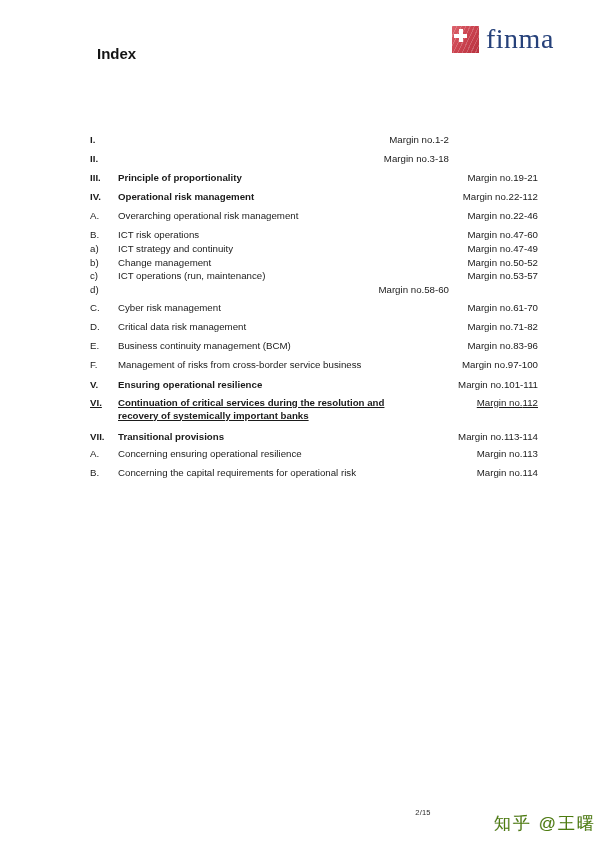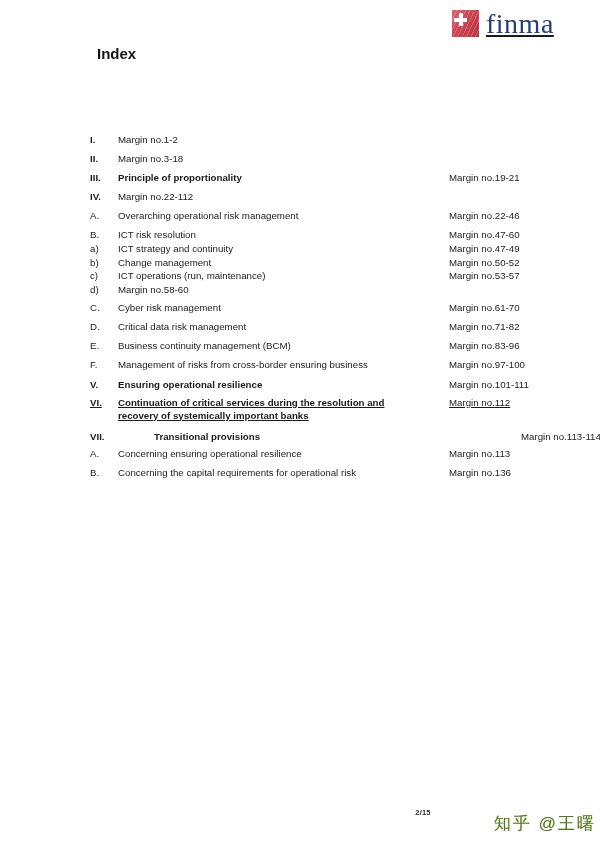--- a/index.html
+++ b/index.html
@@ -23,24 +23,23 @@
     left: 85px;
     top: 33px;
     margin: 12px;
     font-size: 15px;
     font-weight: bold;
     color: #141414;
   }
   .logo {
     position: absolute;
     left: 452px;
-    top: 10px;
+    top: 26px;
     display: flex;
-    align-items: flex-end;
-    text-decoration: underline;
+    align-items: flex-start;
   }
   .logo-square {
     position: relative;
     width: 27px;
     height: 27px;
     background:
       repeating-linear-gradient(115deg, rgba(255,255,255,0.20) 0 1px, rgba(255,255,255,0) 1px 4px),
       linear-gradient(125deg, #dc636d 0%, var(--logo-red, #cc4450) 45%, #b8313e 100%);
   }
   .cross-v {
@@ -84,44 +83,44 @@
   }
   .row.level-section .cell-label,
   .row.level-section .cell-title {
     font-weight: bold;
   }
   .cell-title {
     white-space: pre-line;
   }
   .cell-margin {
     display: flex;
-    justify-content: flex-start;
+    justify-content: flex-end;
     font-weight: normal;
     align-items: flex-start;
   }
   
   .toc .row:nth-child(6)  { margin-bottom: 1px; }   
   .toc .row:nth-child(7),
   .toc .row:nth-child(8),
   .toc .row:nth-child(9)  { margin-bottom: 0.5px; } 
   .toc .row:nth-child(10) { margin-bottom: 5px; }   
   .toc .row:nth-child(14) { margin-bottom: 7px; }   
   .toc .row:nth-child(15) { margin-bottom: 5px; }   
   .toc .row:nth-child(16) { margin-bottom: 8px; text-decoration: underline; }   
-  .toc .row:nth-child(17) { margin-bottom: 4px; gap: 36px; }   
+  .toc .row:nth-child(17) { margin-bottom: 4px; }   
 
   
   .page-number {
     position: absolute;
     left: 402px;
     top: 808px;
     width: 42px;
     text-align: center;
     font-size: 7.5px;
-    font-weight: bold;
+    font-weight: normal;
     color: #2b2b2b;
     letter-spacing: 0.2px;
   }
   .watermark {
     position: absolute;
     right: 4px;
     top: 812px;
     font-size: 17px;
     letter-spacing: 2px;
     color: #4d7c0f;
@@ -165,38 +164,39 @@
     <span class="cell-label">III.</span>
     <span class="cell-title">Principle of proportionality</span>
     <span class="cell-margin">
       <span>Margin no.</span>
       <span>19-21</span>
     </span>
   </div>
 
   <div class="row level-section">
     <span class="cell-label">IV.</span>
+    <span class="cell-title">Operational risk management</span>
     <span class="cell-margin">
       <span>Margin no.</span>
       <span>22-112</span>
     </span>
   </div>
 
   <div class="row level-item">
     <span class="cell-label">A.</span>
     <span class="cell-title">Overarching operational risk management</span>
     <span class="cell-margin">
       <span>Margin no.</span>
       <span>22-46</span>
     </span>
   </div>
 
   <div class="row level-item">
     <span class="cell-label">B.</span>
-    <span class="cell-title">ICT risk resolution</span>
+    <span class="cell-title">ICT risk operations</span>
     <span class="cell-margin">
       <span>Margin no.</span>
       <span>47-60</span>
     </span>
   </div>
 
   <div class="row level-sub">
     <span class="cell-label">a)</span>
     <span class="cell-title">ICT strategy and continuity</span>
     <span class="cell-margin">
@@ -253,21 +253,21 @@
     <span class="cell-label">E.</span>
     <span class="cell-title">Business continuity management (BCM)</span>
     <span class="cell-margin">
       <span>Margin no.</span>
       <span>83-96</span>
     </span>
   </div>
 
   <div class="row level-item">
     <span class="cell-label">F.</span>
-    <span class="cell-title">Management of risks from cross-border ensuring business</span>
+    <span class="cell-title">Management of risks from cross-border service business</span>
     <span class="cell-margin">
       <span>Margin no.</span>
       <span>97-100</span>
     </span>
   </div>
 
   <div class="row level-section">
     <span class="cell-label">V.</span>
     <span class="cell-title">Ensuring operational resilience</span>
     <span class="cell-margin">
@@ -302,21 +302,21 @@
       <span>Margin no.</span>
       <span>113</span>
     </span>
   </div>
 
   <div class="row level-item">
     <span class="cell-label">B.</span>
     <span class="cell-title">Concerning the capital requirements for operational risk</span>
     <span class="cell-margin">
       <span>Margin no.</span>
-      <span>136</span>
+      <span>114</span>
     </span>
   </div>
 </div>
 
   <div class="page-number">2/15</div>
 
   <div class="watermark">知乎 @王曙</div>
 
 </div>
 

